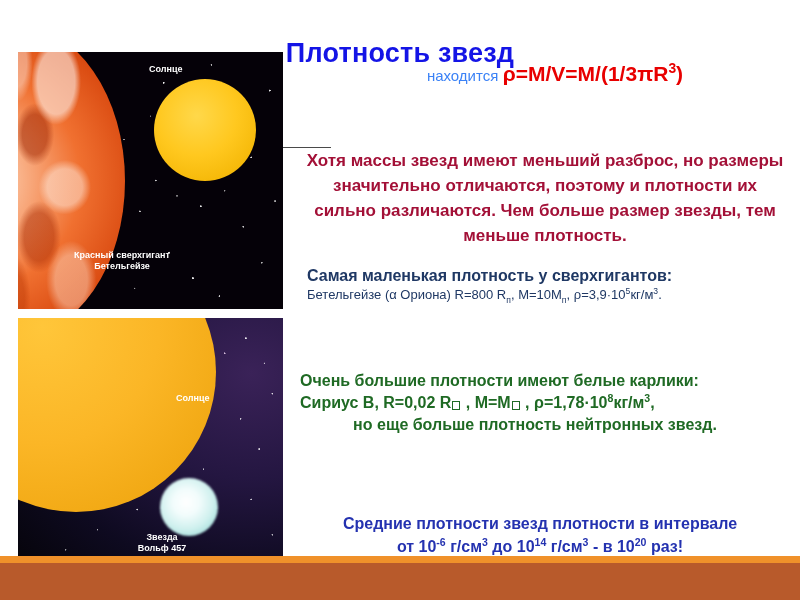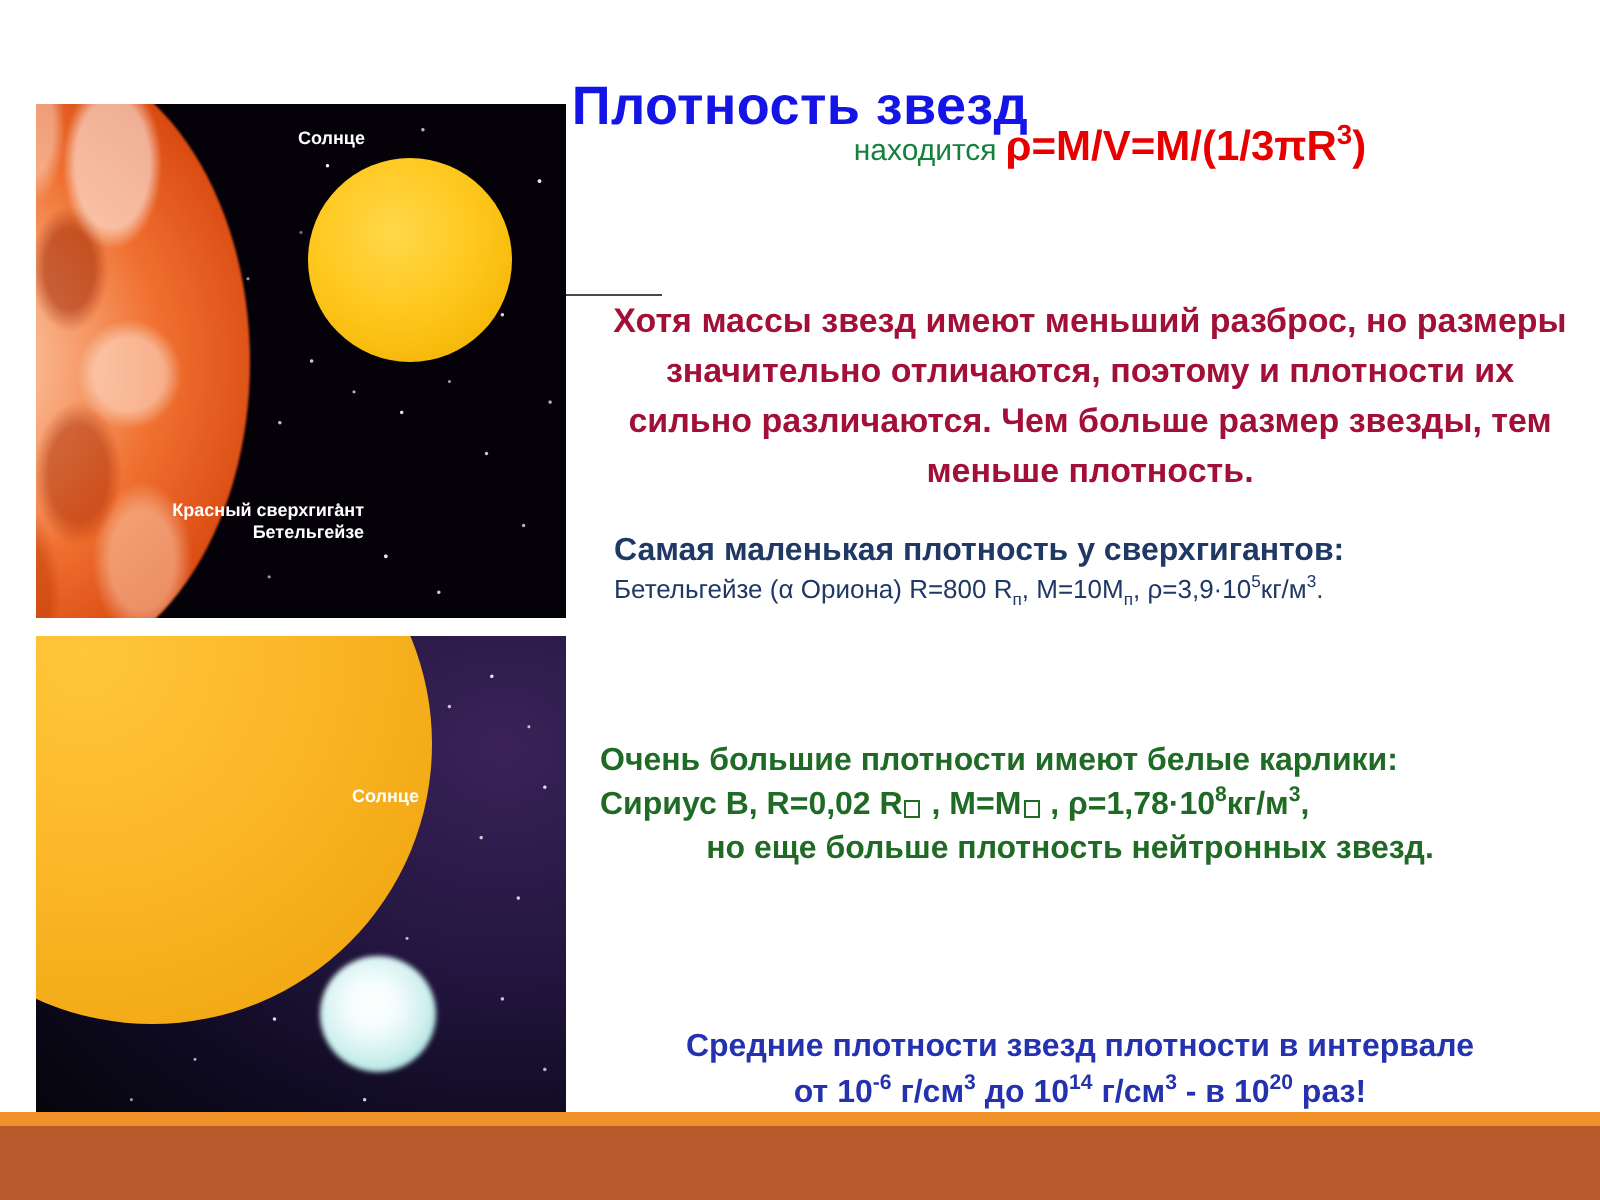--- a/index.html
+++ b/index.html
@@ -125,21 +125,21 @@
     font-weight: bold;
   }
   .pic-top .label-giant {
     position: absolute;
     left: 44px;
     top: 198px;
     color: #ffffff;
     font-size: 9px;
     font-weight: bold;
     line-height: 11px;
-    text-align: right;
+    text-align: center;
     width: 120px;
   }
 
   
   .pic-bottom {
     position: absolute;
     left: 18px;
     top: 318px;
     width: 265px;
     height: 252px;
@@ -224,21 +224,21 @@
   .formula-line {
     position: absolute;
     left: 320px;
     top: 62px;
     width: 470px;
     text-align: center;
     white-space: nowrap;
   }
   .formula-line .lead {
     font-size: 15px;
-    color: #15803d;
+    color: #3b82f6;
   }
   .formula-line .formula {
     font-size: 21px;
     font-weight: bold;
     color: #E80000;
   }
 
   .para-red {
     position: absolute;
     left: 300px;
@@ -322,20 +322,24 @@
     <span>Красный сверхгигант</span><br>
     <span>Бетельгейзе</span>
   </div>
 </div>
 
 <div class="pic-bottom">
   <div class="starfield"></div>
   <div class="sun-arc"></div>
   <div class="dwarf-star"></div>
   <div class="label-sun">Солнце</div>
+  <div class="label-dwarf">
+    <span>Звезда</span><br>
+    <span>Вольф 457</span>
+  </div>
 </div>
 
 <div class="connector-rule"></div>
 
 <div class="formula-line">
   <span class="lead">находится</span>
   <span class="formula"><span>ρ=M/V=M/(1/3πR</span><sup>3</sup><span>)</span></span>
 </div>
 
 <div class="para-red">Хотя массы звезд  имеют меньший разброс, но размеры значительно отличаются, поэтому и плотности их сильно различаются. Чем больше размер звезды, тем меньше плотность.</div>

